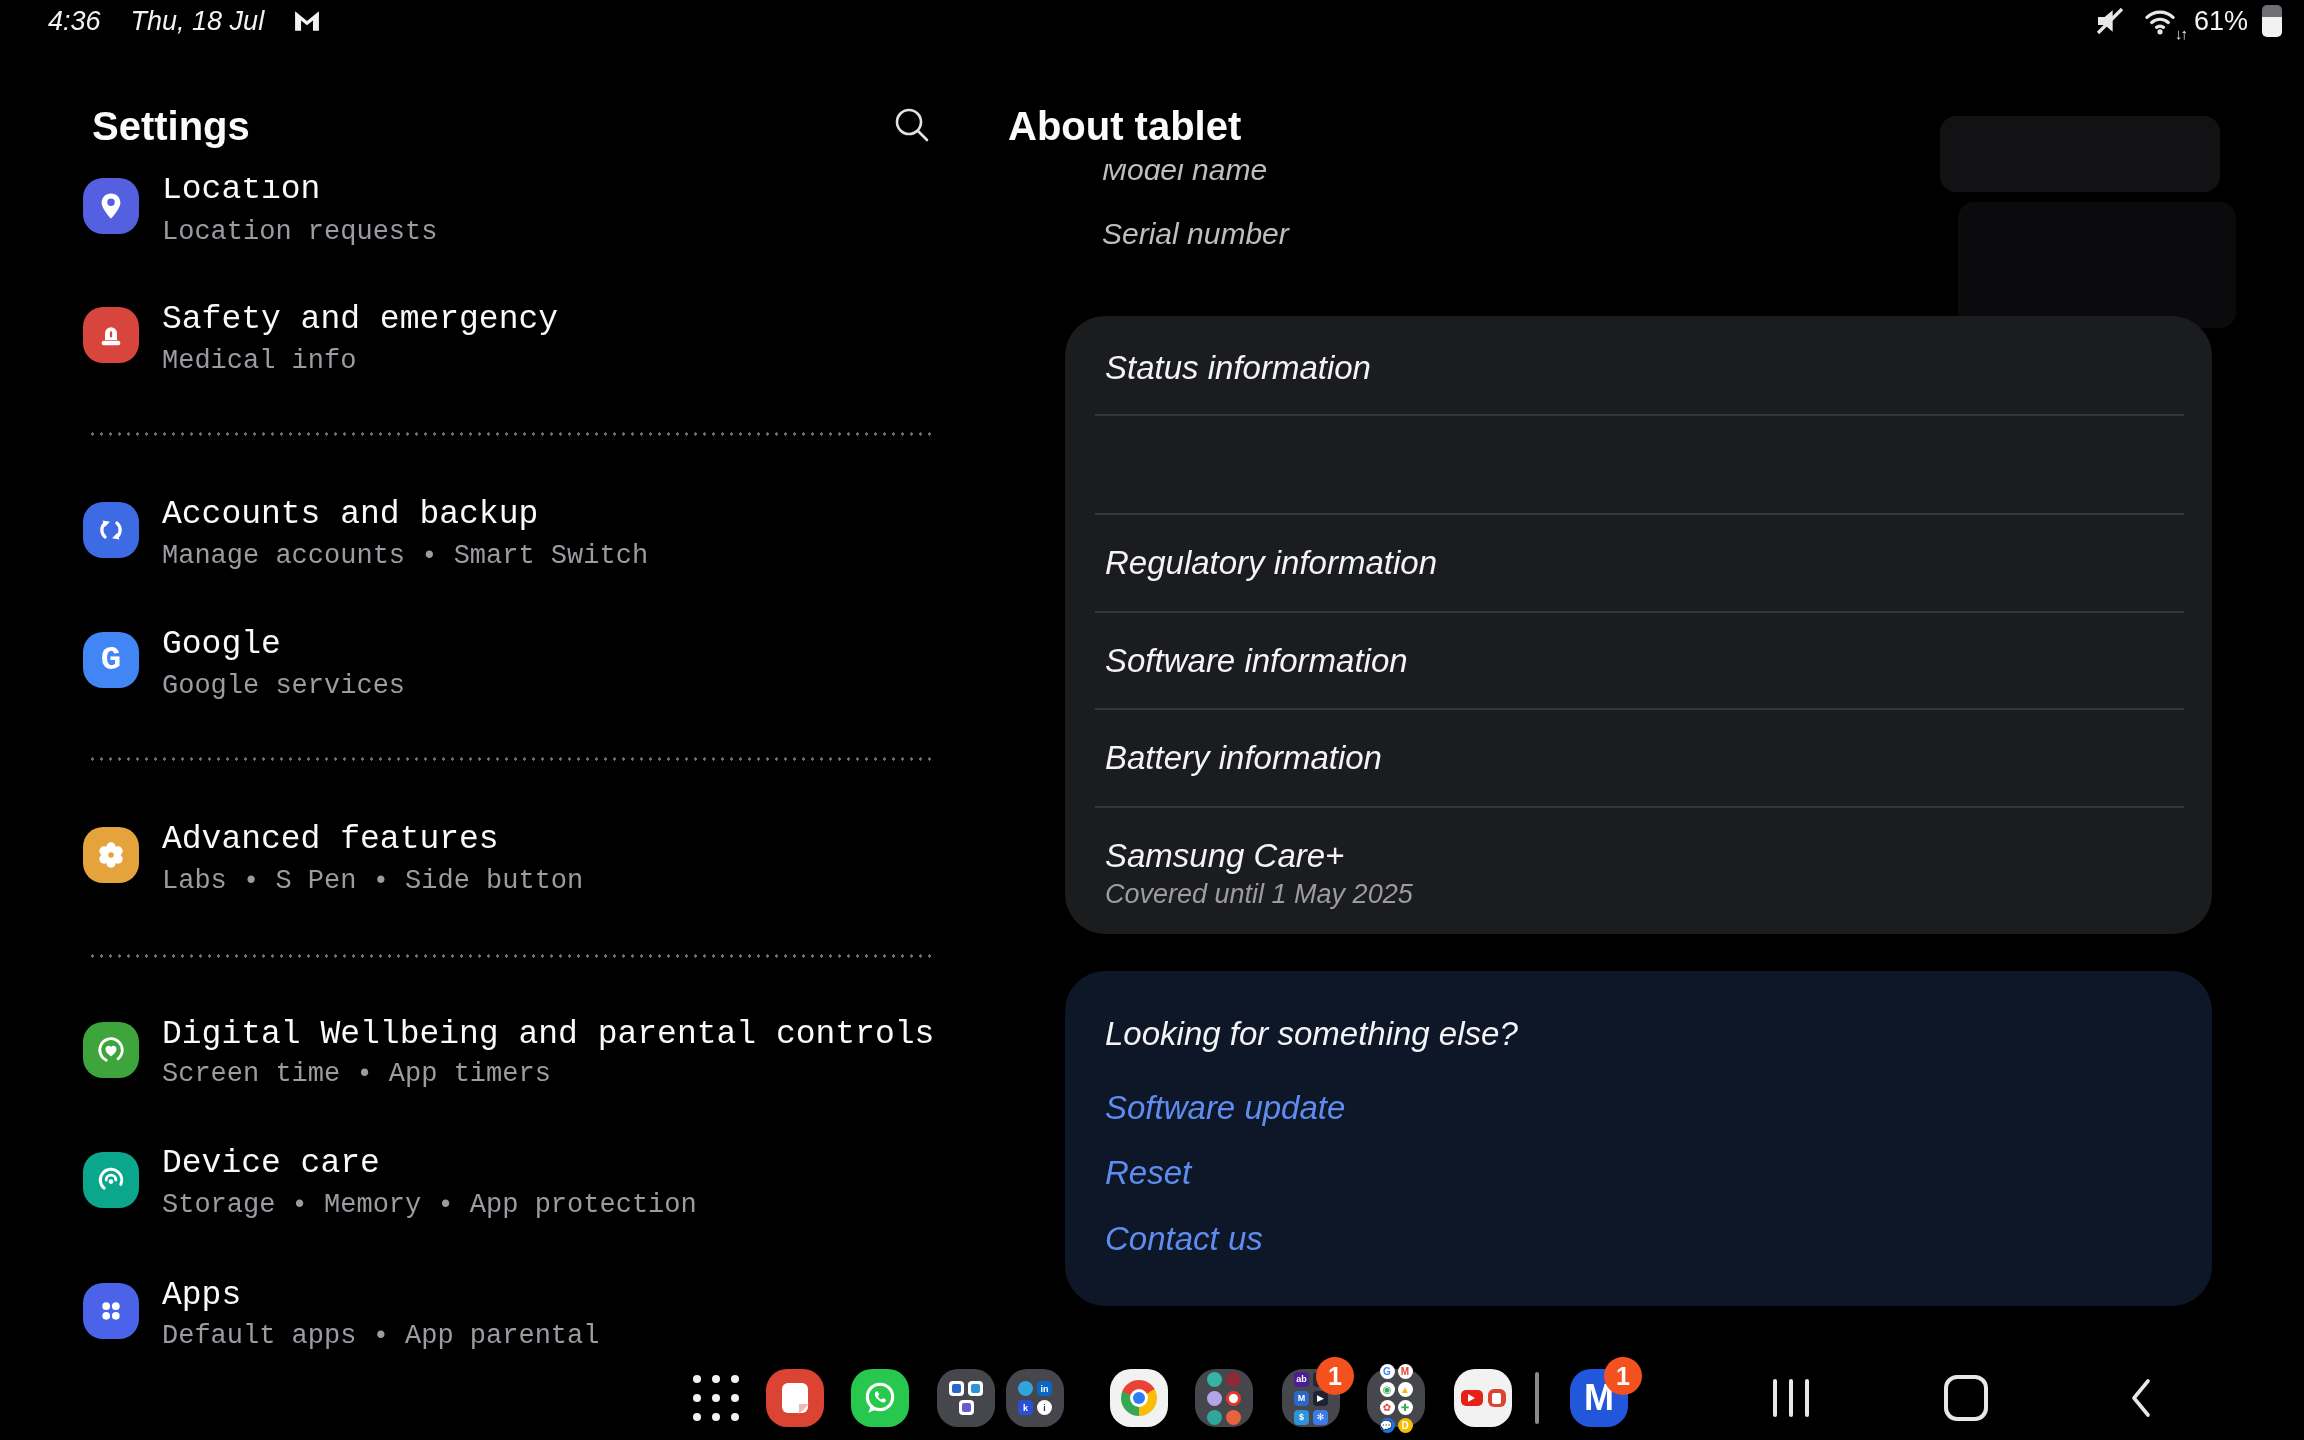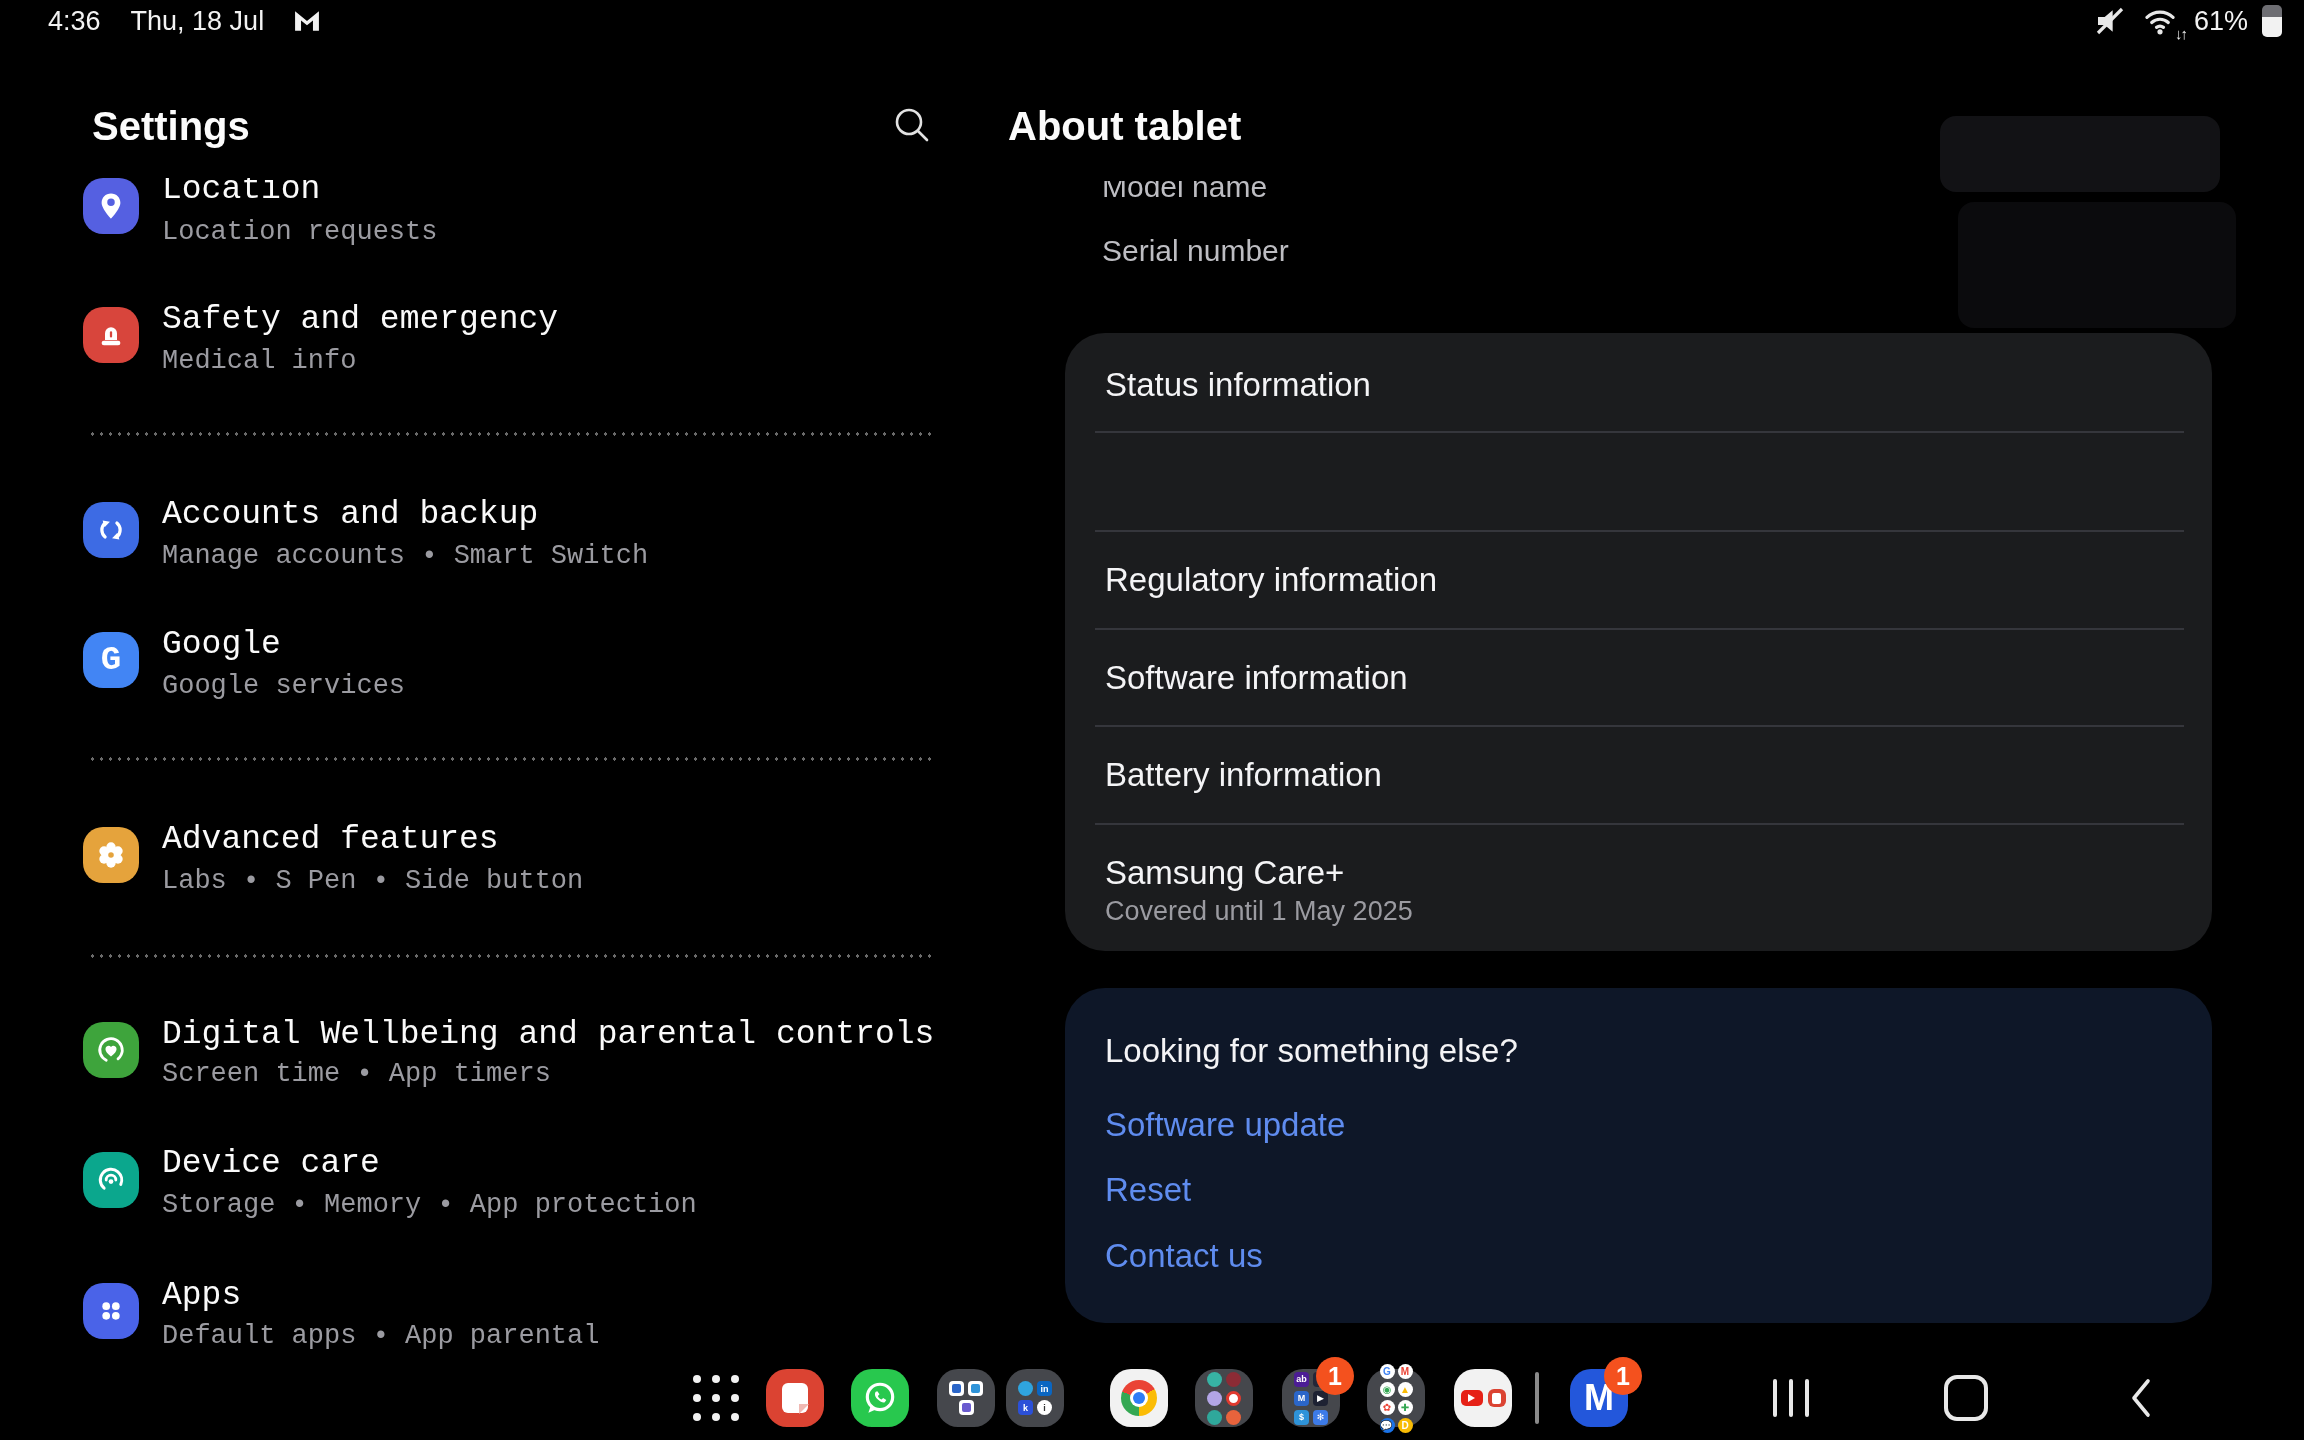--- a/index.html
+++ b/index.html
@@ -2,21 +2,21 @@
 <html><head>
 <meta charset="utf-8">
 <style>
   html,body{margin:0;padding:0;background:#000;}
   .screen{position:relative;width:2304px;height:1440px;background:#000;overflow:hidden;
           font-family:"Liberation Sans","DejaVu Sans",sans-serif;color:#fff;}
 
   
   .statusbar{position:absolute;left:0;top:0;width:100%;height:42px;}
   .sb-left{position:absolute;left:48px;top:0;height:42px;display:flex;align-items:center;gap:30px;
-           font-size:27px;color:#f2f2f2;}
+           font-size:27px;color:#f2f2f2;font-style:italic;}
   .sb-right{position:absolute;right:22px;top:0;height:42px;display:flex;align-items:center;gap:14px;
             font-size:27px;color:#f2f2f2;}
   .sb-icon{display:inline-flex;align-items:center;justify-content:center;}
   .battery{width:20px;height:32px;border-radius:5px;
            background:linear-gradient(to top,#f2f2f2 0 61%,#6e6e73 61% 100%);}
   .wifi-wrap{position:relative;width:40px;height:34px;}
   .wifi-arrows{position:absolute;right:-6px;bottom:-4px;font-size:15px;color:#e8e8e8;letter-spacing:-2px;}
 
   
   .panel-title{position:absolute;top:104px;font-size:40px;font-weight:700;color:#fbfbfb;white-space:nowrap;}
@@ -27,21 +27,21 @@
   .s-icon{position:absolute;left:83px;width:56px;height:56px;border-radius:20px;
           display:flex;align-items:center;justify-content:center;}
   .s-title{position:absolute;left:162px;font-size:33px;line-height:44px;color:#fafafa;white-space:nowrap;}
   .s-sub{position:absolute;left:162px;font-size:27px;line-height:32px;color:#9b9ba1;white-space:nowrap;}
   .dotline{position:absolute;left:88px;width:847px;height:4px;background-repeat:repeat-x;
            background-image:radial-gradient(circle,#6a6a6a 1.6px,transparent 1.8px);background-size:9px 4px;}
 
   .g-letter{font-size:34px;font-weight:700;color:#fff;}
 
   
-  .right-content{position:absolute;left:1008px;top:181px;width:1296px;height:1182px;overflow:hidden;}
+  .right-content{position:absolute;left:1008px;top:164px;width:1296px;height:1182px;overflow:hidden;font-style:italic;}
   .field-label{position:absolute;left:94px;font-size:30px;line-height:36px;color:#bdbdc2;white-space:nowrap;}
   .redact{position:absolute;border-radius:16px;}
 
   .card{position:absolute;left:57px;width:1147px;border-radius:40px;}
   .card-row{position:absolute;left:40px;right:40px;font-size:33px;line-height:44px;color:#f4f4f6;white-space:nowrap;}
   .card-sep{position:absolute;left:30px;right:28px;height:2px;background:#35363c;}
   .care-sub{position:absolute;left:40px;font-size:27px;line-height:32px;color:#9b9ba1;white-space:nowrap;}
   .lookup-title{position:absolute;left:40px;font-size:33px;line-height:44px;color:#f4f4f6;white-space:nowrap;}
   .lookup-link{position:absolute;left:40px;font-size:33px;line-height:44px;white-space:nowrap;cursor:pointer;}
 

